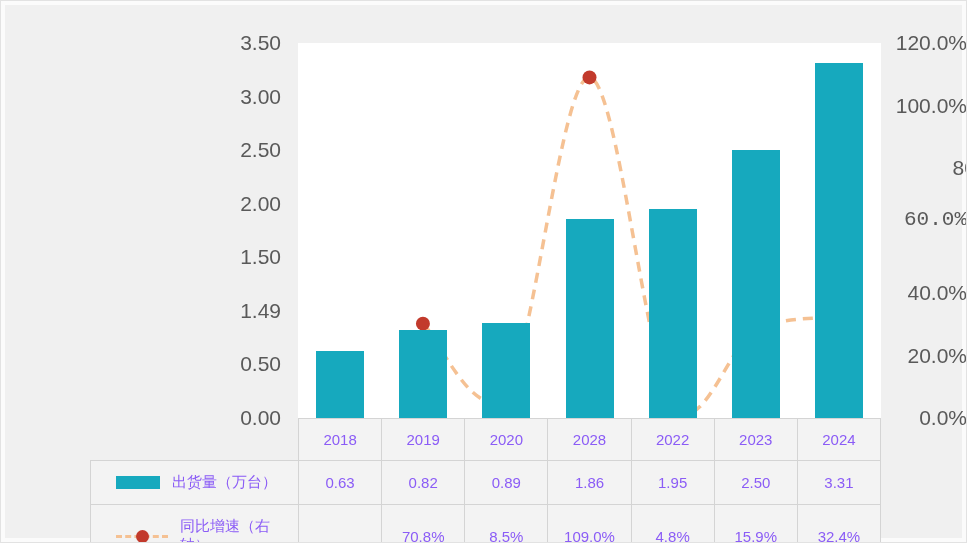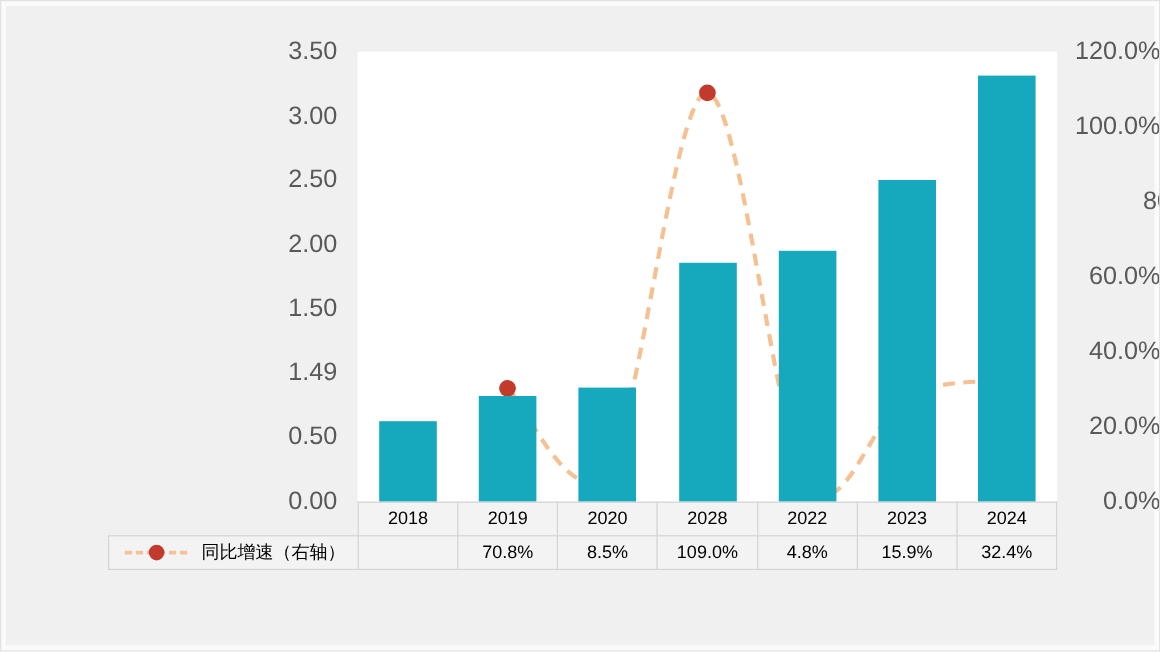--- a/index.html
+++ b/index.html
@@ -48,22 +48,22 @@
     table-layout: fixed;
     width: 791px;
   }
   table.data-table td {
     border: 1px solid #D4D4D4;
     background: #F3F3F3;
     height: 28px;
     text-align: center;
     vertical-align: middle;
     font-size: 15px;
-    color: #000000;
-    padding: 0;
+    color: #8b5cf6;
+    padding: 12px;
     overflow: hidden;
   }
   table.data-table td.corner {
     border: none;
     background: transparent;
   }
   td.legend-cell {
     text-align: left !important;
     font-size: 16px;
   }
@@ -122,36 +122,51 @@
       <div class="tick" style="top: 192.714px;">2.00</div>
       <div class="tick" style="top: 246.286px;">1.50</div>
       <div class="tick" style="top: 299.857px;">1.49</div>
       <div class="tick" style="top: 353.429px;">0.50</div>
       <div class="tick" style="top: 407px;">0.00</div>
     </div>
   <div class="axis" id="right-axis">
       <div class="tick" style="top: 32px;">120.0%</div>
       <div class="tick" style="top: 94.5px;">100.0%</div>
       <div class="tick" style="top: 157px; margin-left: 45px;">80.0%</div>
-      <div class="tick" style="top: 220px;">60.0%</div>
+      <div class="tick" style="top: 209px; font-family: Liberation Mono, monospace;">60.0%</div>
       <div class="tick" style="top: 282px;">40.0%</div>
       <div class="tick" style="top: 344.5px;">20.0%</div>
       <div class="tick" style="top: 407px;">0.0%</div>
     </div>
   <table class="data-table" id="data-table">
       <tbody>
         <tr>
           <td class="corner" style="width: 208px;"></td>
           <td>2018</td>
           <td>2019</td>
           <td>2020</td>
           <td>2028</td>
           <td>2022</td>
           <td>2023</td>
           <td>2024</td>
+        </tr>
+        <tr>
+          <td class="legend-cell">
+            <div class="legend-inner">
+              <span class="swatch-bar" style="background: rgb(22, 169, 190);"></span>
+              <span>出货量（万台）</span>
+            </div>
+          </td>
+          <td>0.63</td>
+          <td>0.82</td>
+          <td>0.89</td>
+          <td>1.86</td>
+          <td>1.95</td>
+          <td>2.50</td>
+          <td>3.31</td>
         </tr>
         <tr>
           <td class="legend-cell">
             <div class="legend-inner">
               <span class="swatch-line" style="border-top-color: rgb(245, 193, 147);">
                 <span class="swatch-dot" style="background: rgb(194, 58, 44);"></span>
               </span>
               <span>同比增速（右轴）</span>
             </div>
           </td>

